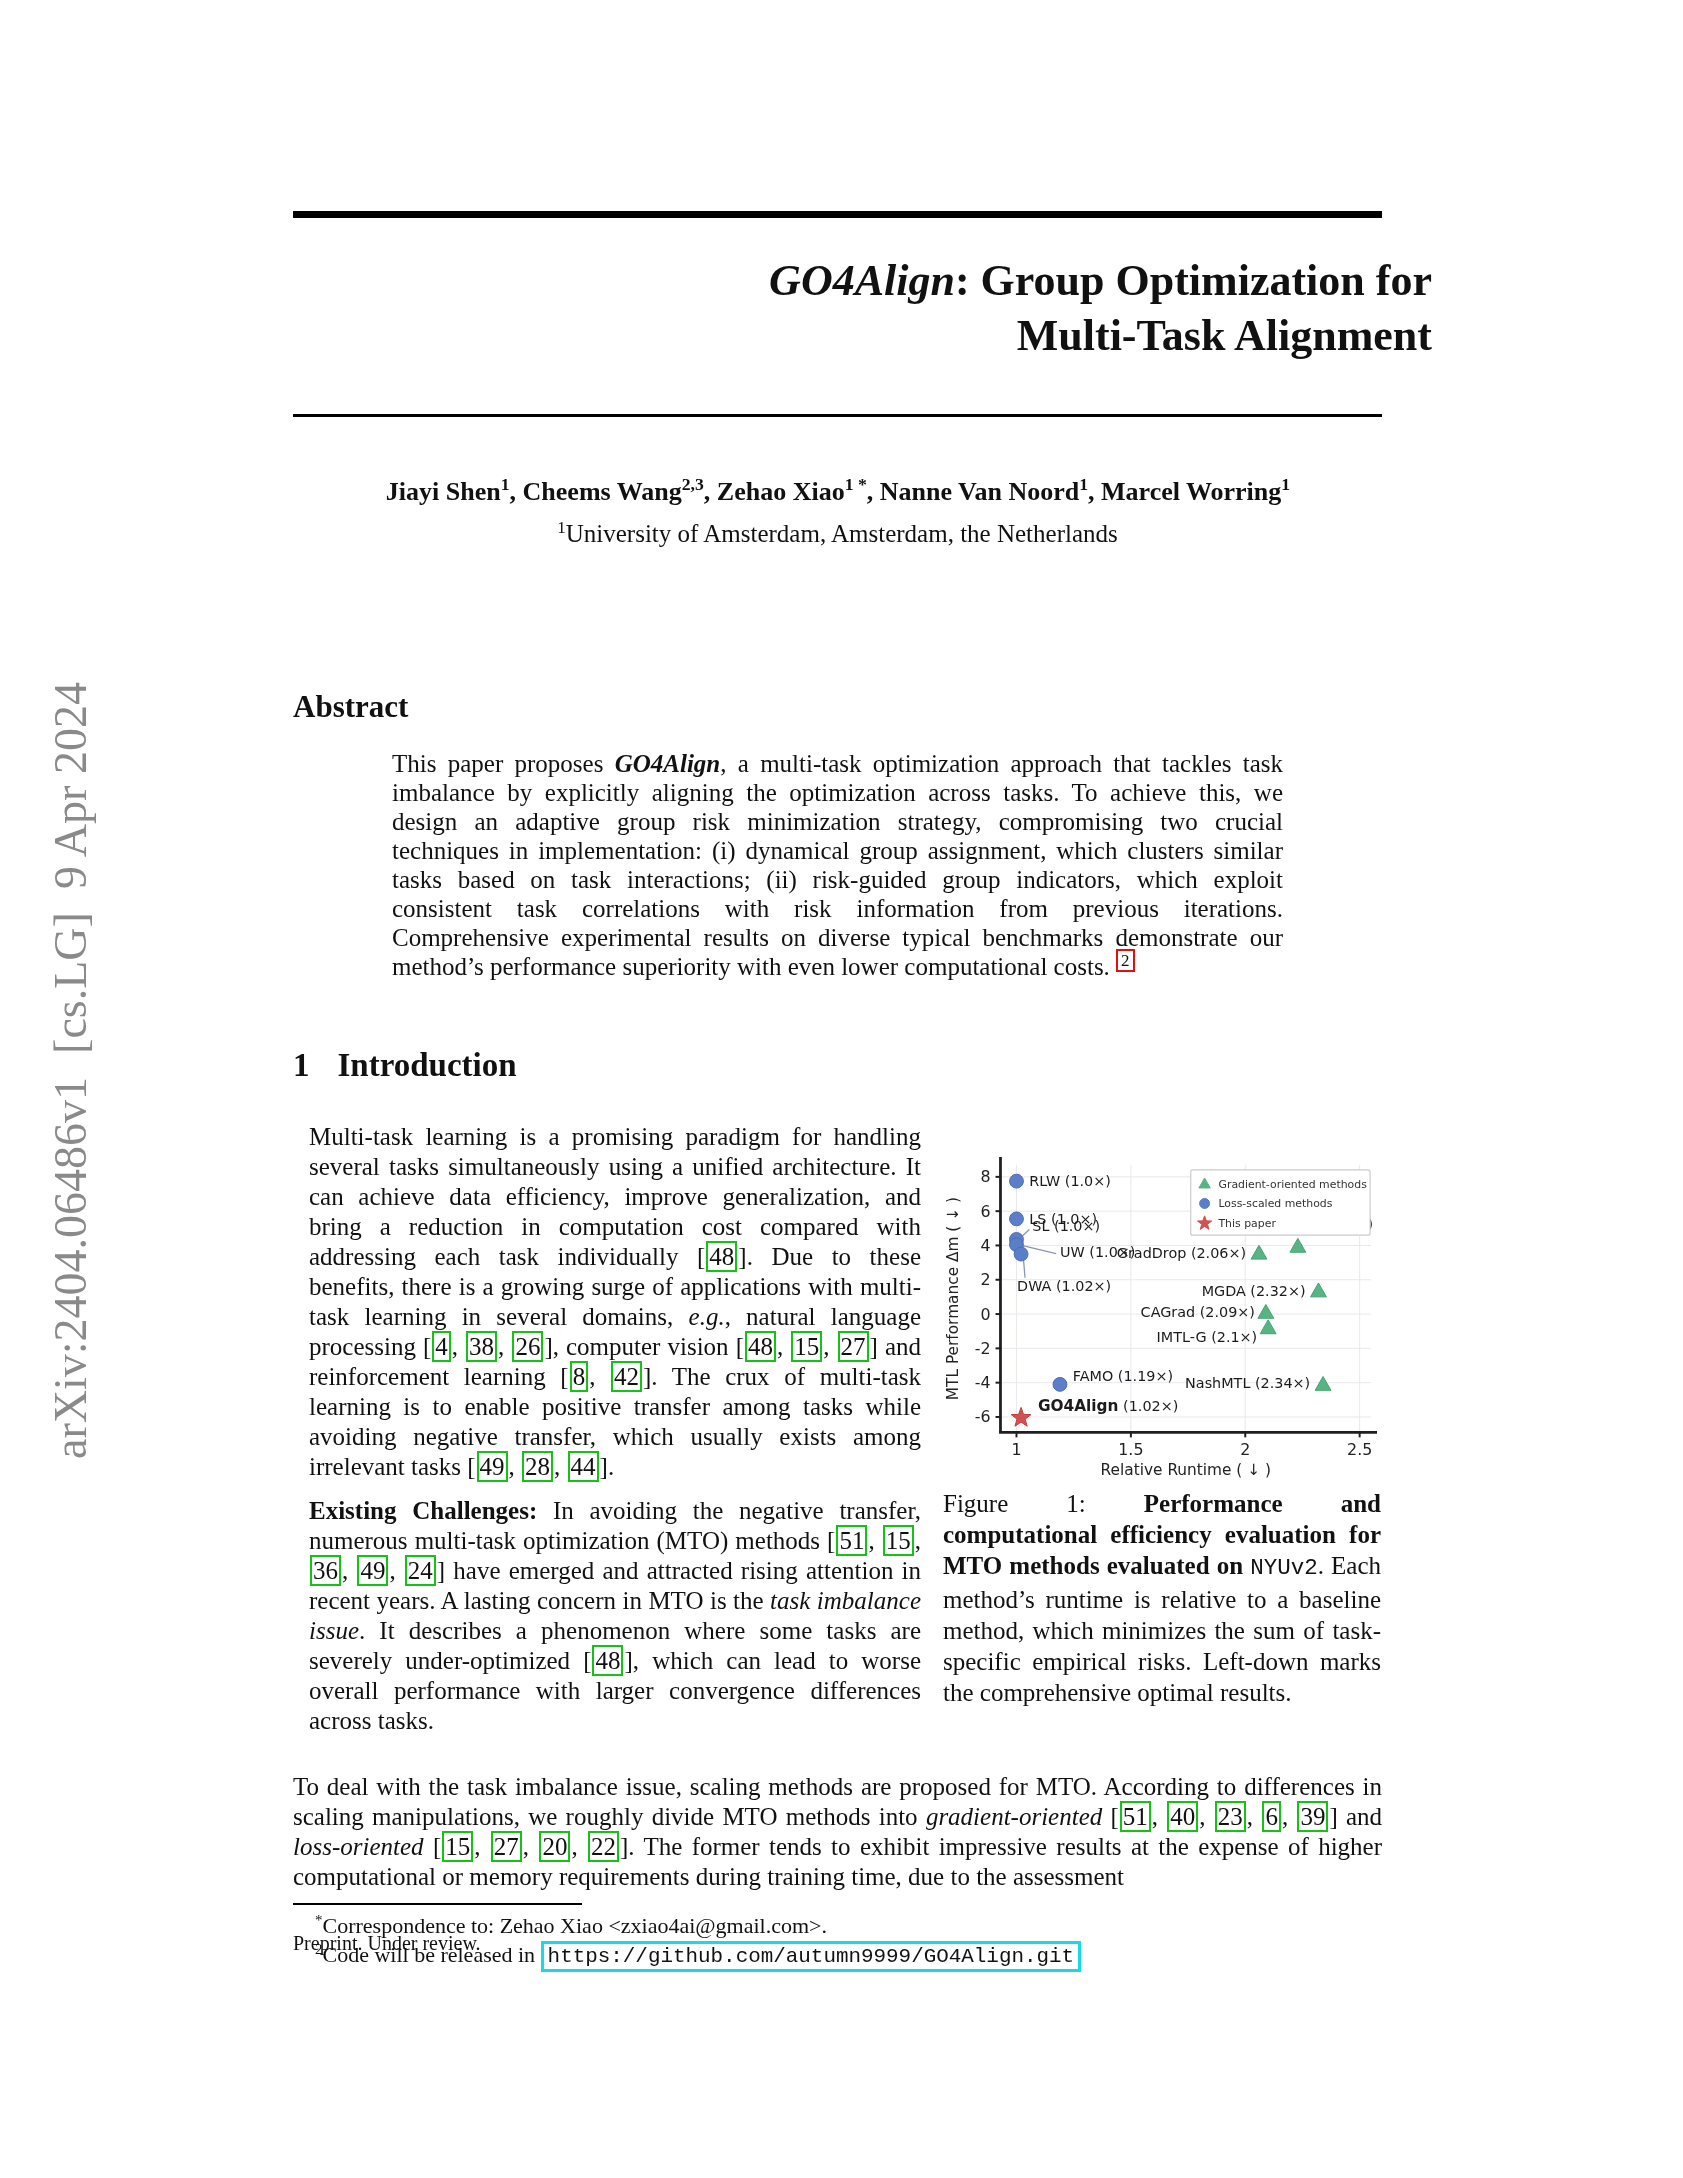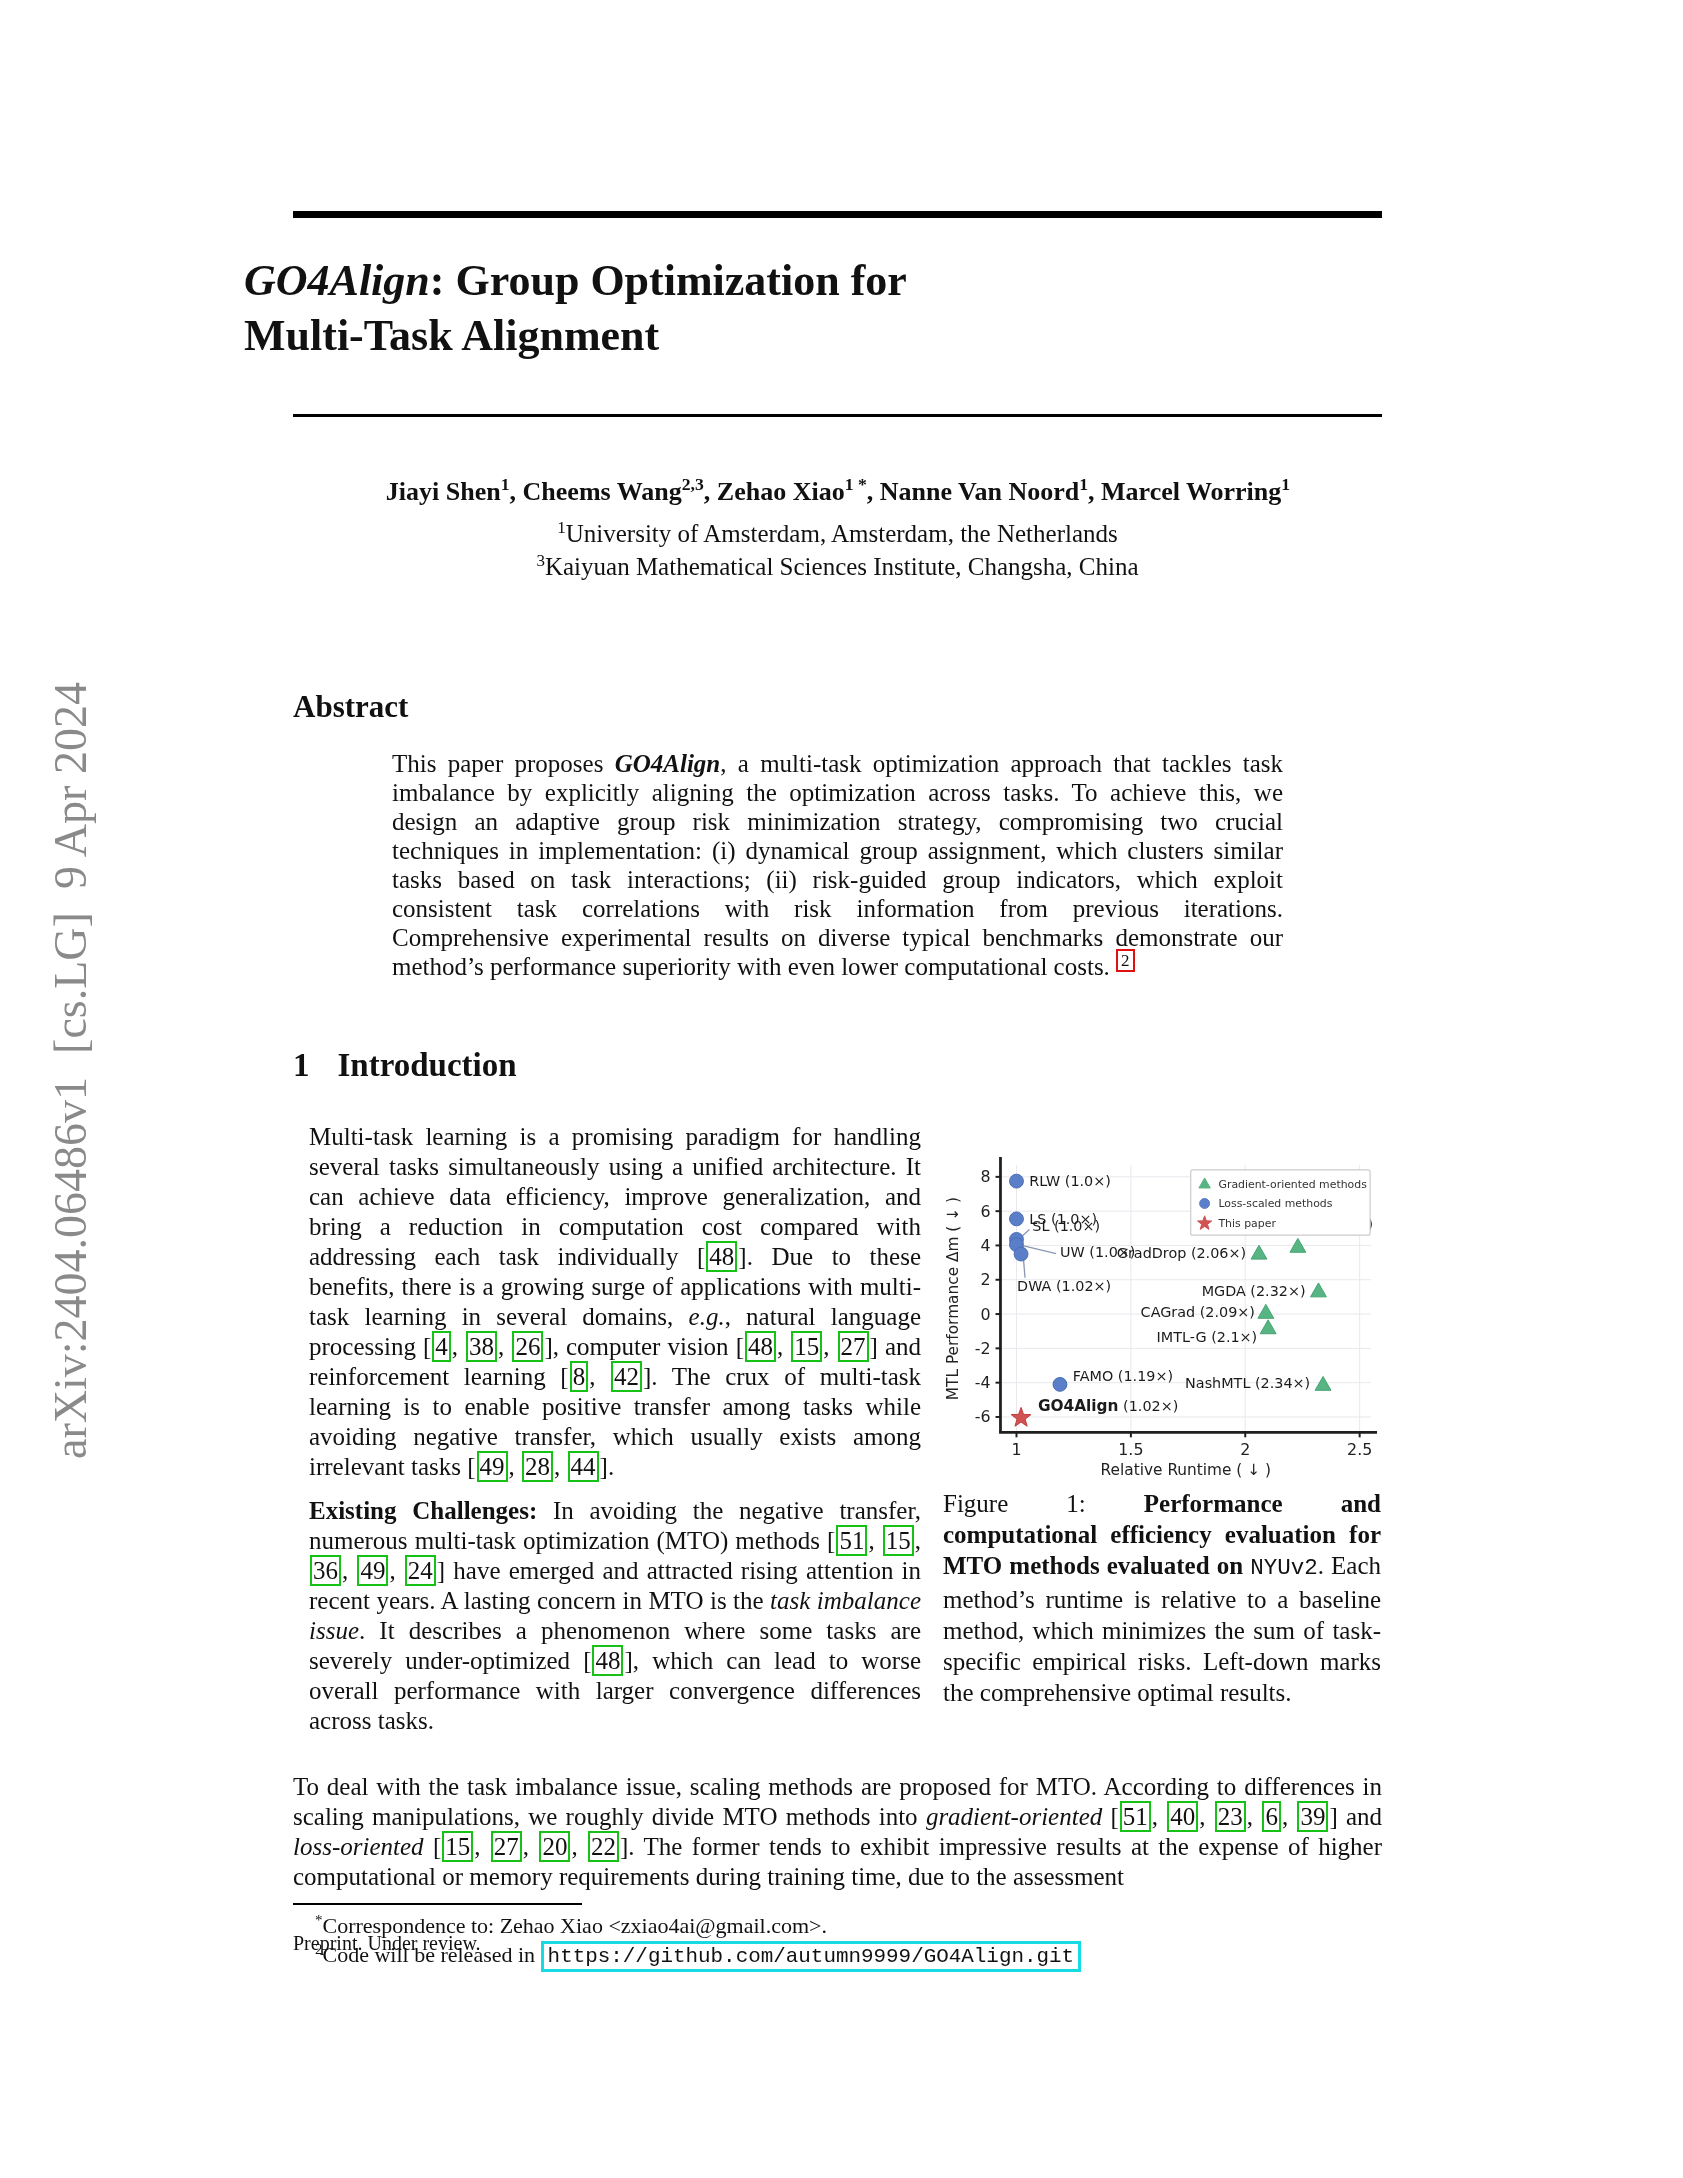--- a/index.html
+++ b/index.html
@@ -6,21 +6,21 @@
   .page{position:relative;width:1683px;height:2178px;background:#ffffff;
         font-family:"Liberation Serif",serif;color:#111;overflow:hidden;margin:0 auto;}
 
   .arxiv-banner{position:absolute;left:-470px;top:1040px;width:1089px;height:61px;
         transform:rotate(-90deg);font-size:46px;color:#8a8a8a;text-align:center;
         white-space:pre;font-family:"Liberation Serif",serif;}
 
   .rule-thick{position:absolute;left:293px;top:211px;width:1089px;height:7px;background:#000;}
   .rule-thin{position:absolute;left:293px;top:414px;width:1089px;height:3px;background:#000;}
 
-  .title{position:absolute;left:244px;top:253px;width:1188px;text-align:left;
+  .title{position:absolute;left:244px;top:253px;width:1188px;text-align:right;
          font-size:44px;font-weight:bold;line-height:55px;}
   .authors{position:absolute;left:244px;top:477px;width:1188px;text-align:center;
          font-size:26px;font-weight:bold;}
   .affils{position:absolute;left:293px;top:517px;width:1089px;text-align:center;
          font-size:25px;line-height:33px;}
 
   .abs-head{position:absolute;left:293px;top:689px;width:1089px;
          font-size:31px;font-weight:bold;}
   .abs-body{position:absolute;left:392px;top:749px;width:891px;font-size:25px;
          line-height:29px;text-align:justify;}
@@ -72,21 +72,20 @@
     <div><span class="seg-i">GO4Align</span><span>: Group Optimization for</span></div>
     <div><span>Multi-Task Alignment</span></div>
   </div>
 
   <div class="rule-thin"></div>
 
   <div class="authors"><span>Jiayi Shen</span><span class="seg-sup">1</span><span>, Cheems Wang</span><span class="seg-sup">2,3</span><span>, Zehao Xiao</span><span class="seg-sup">1 *</span><span>, Nanne Van Noord</span><span class="seg-sup">1</span><span>, Marcel Worring</span><span class="seg-sup">1</span></div>
 
   <div class="affils">
     <div><span class="seg-sup">1</span><span>University of Amsterdam, Amsterdam, the Netherlands</span></div>
-    <div><span class="seg-sup">3</span><span>Kaiyuan Mathematical Sciences Institute, Changsha, China</span></div>
   </div>
 
   <div class="abs-head">Abstract</div>
   <div class="abs-body"><span>This paper proposes </span><span class="seg-bi">GO4Align</span><span>, a multi-task optimization approach that tackles task imbalance by explicitly aligning the optimization across tasks. To achieve this, we design an adaptive group risk minimization strategy, compromising two crucial techniques in implementation: (i) dynamical group assignment, which clusters similar tasks based on task interactions; (ii) risk-guided group indicators, which exploit consistent task correlations with risk information from previous iterations. Comprehensive experimental results on diverse typical benchmarks demonstrate our method’s performance superiority with even lower computational costs. </span><span class="seg-supred">2</span></div>
 
   <div class="sec-head">
     <span>1</span><span class="sec-gap"></span><span>Introduction</span>
   </div>
 
   <div class="col-left">

